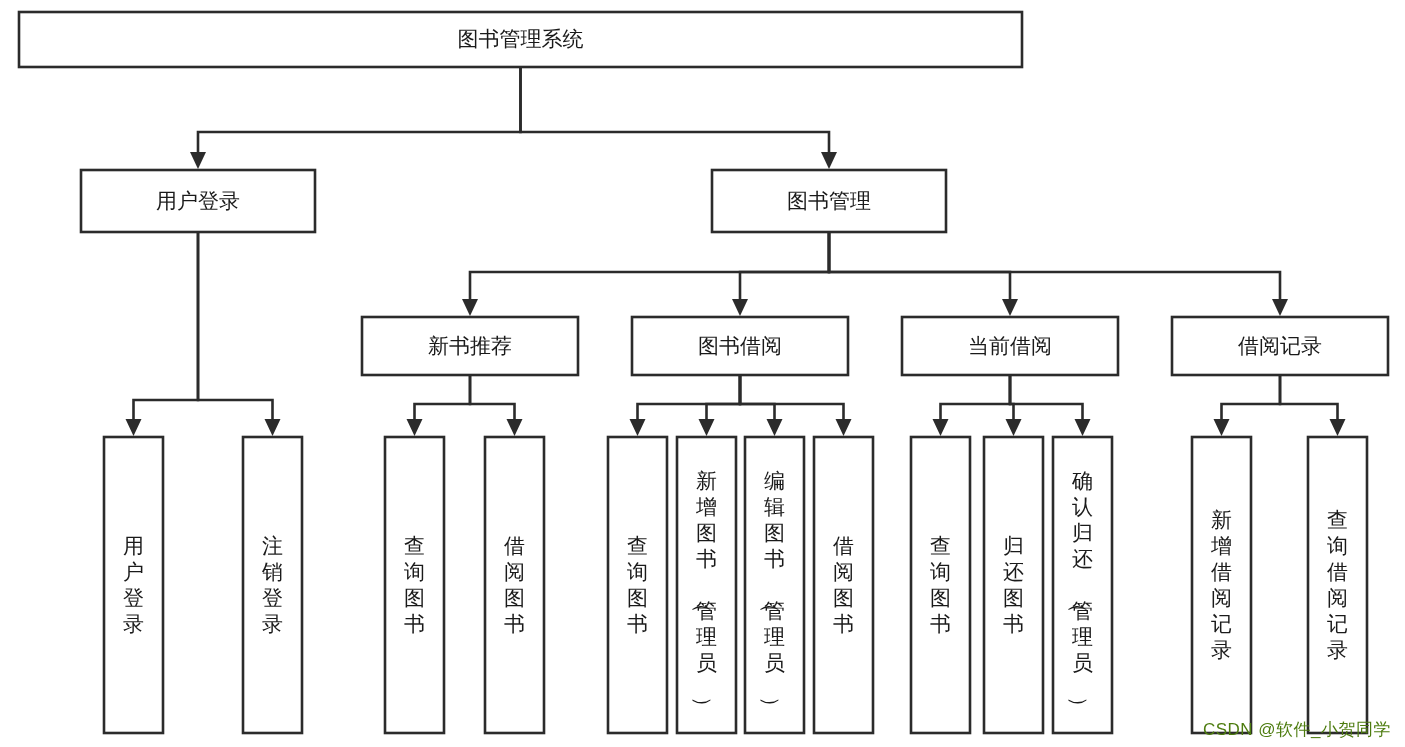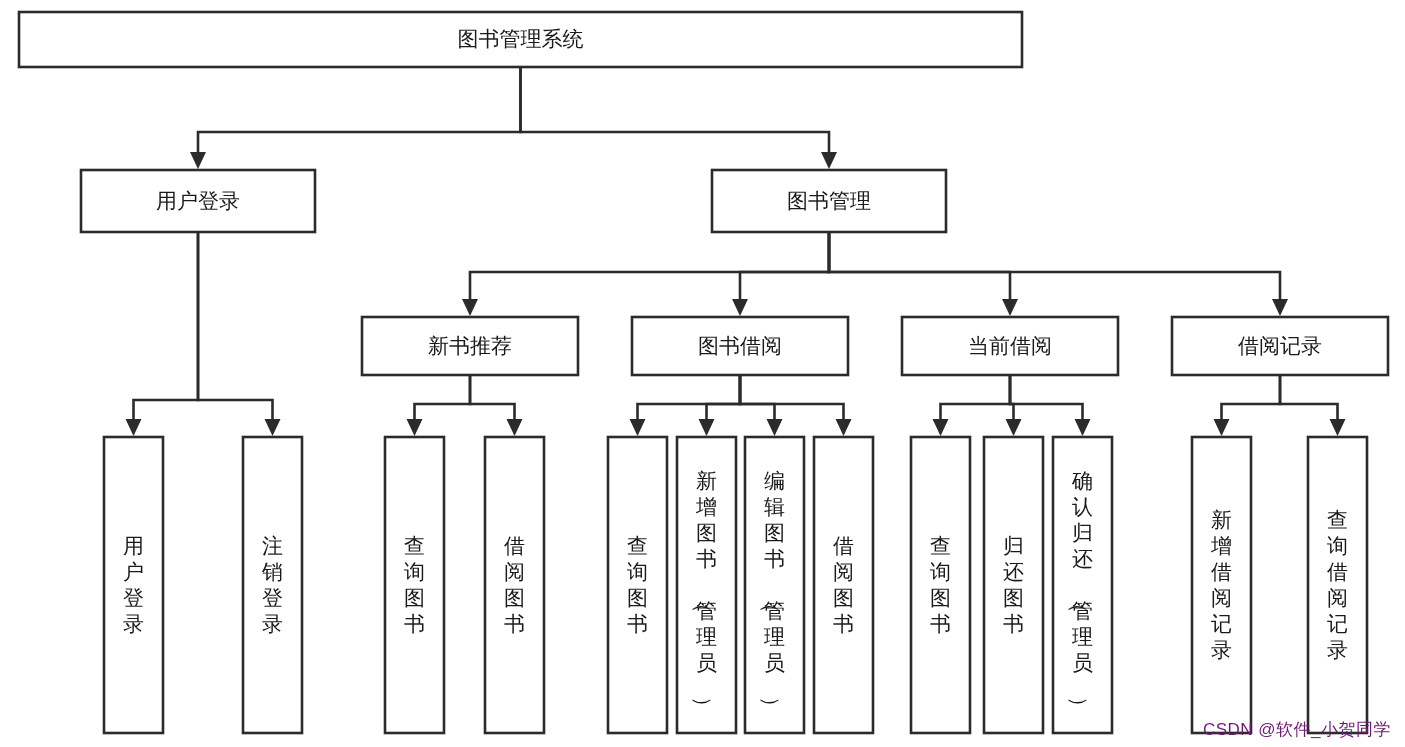--- a/index.html
+++ b/index.html
@@ -53,21 +53,21 @@
     font-size: 21px;
     fill: #1a1a1a;
     text-anchor: middle;
   }
   .watermark {
     position: absolute;
     right: 14px;
     bottom: 6px;
     font-family: "Liberation Sans", "DejaVu Sans", sans-serif;
     font-size: 17px;
-    color: #701a75;
+    color: #4d7c0f;
     white-space: nowrap;
     letter-spacing: 0.5px;
     pointer-events: none;
   }
 </style>
 </head>
 <body>
 
 <div id="diagram-root">
   <svg class="tree" viewBox="0 0 1405 747">

